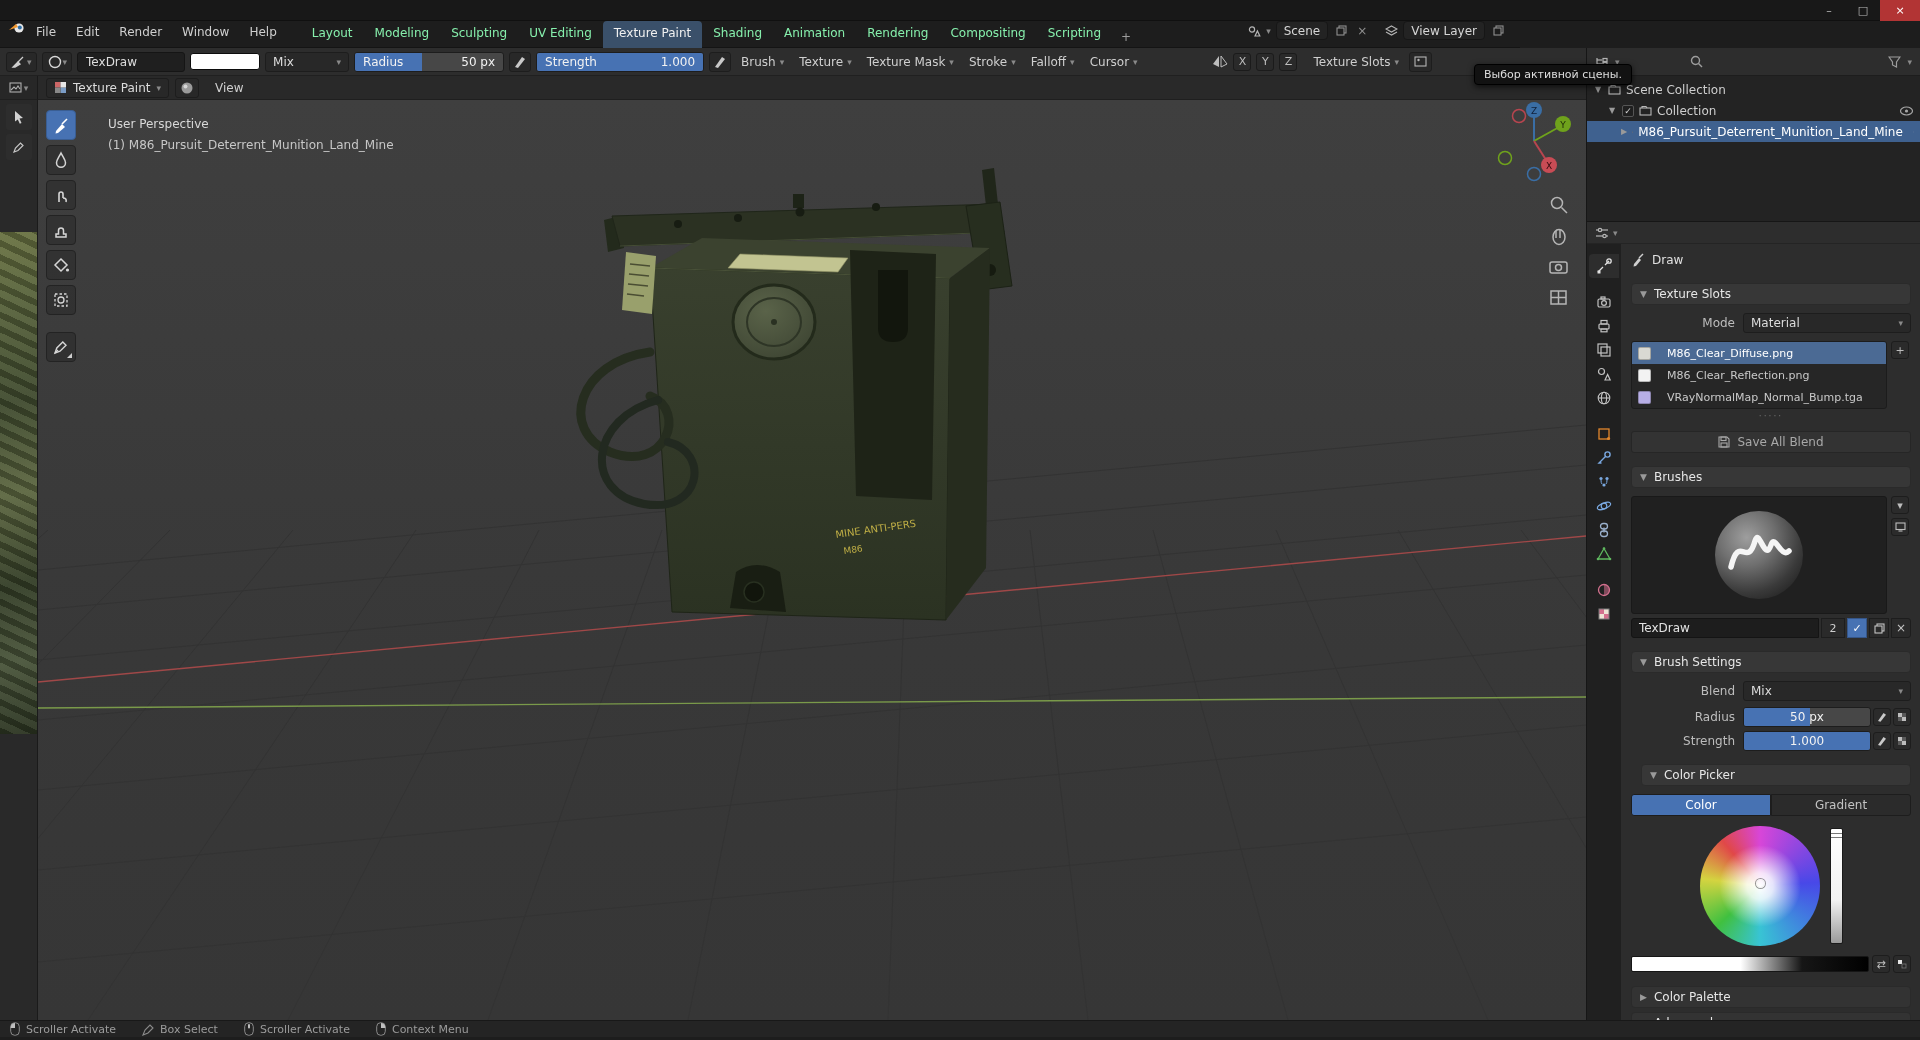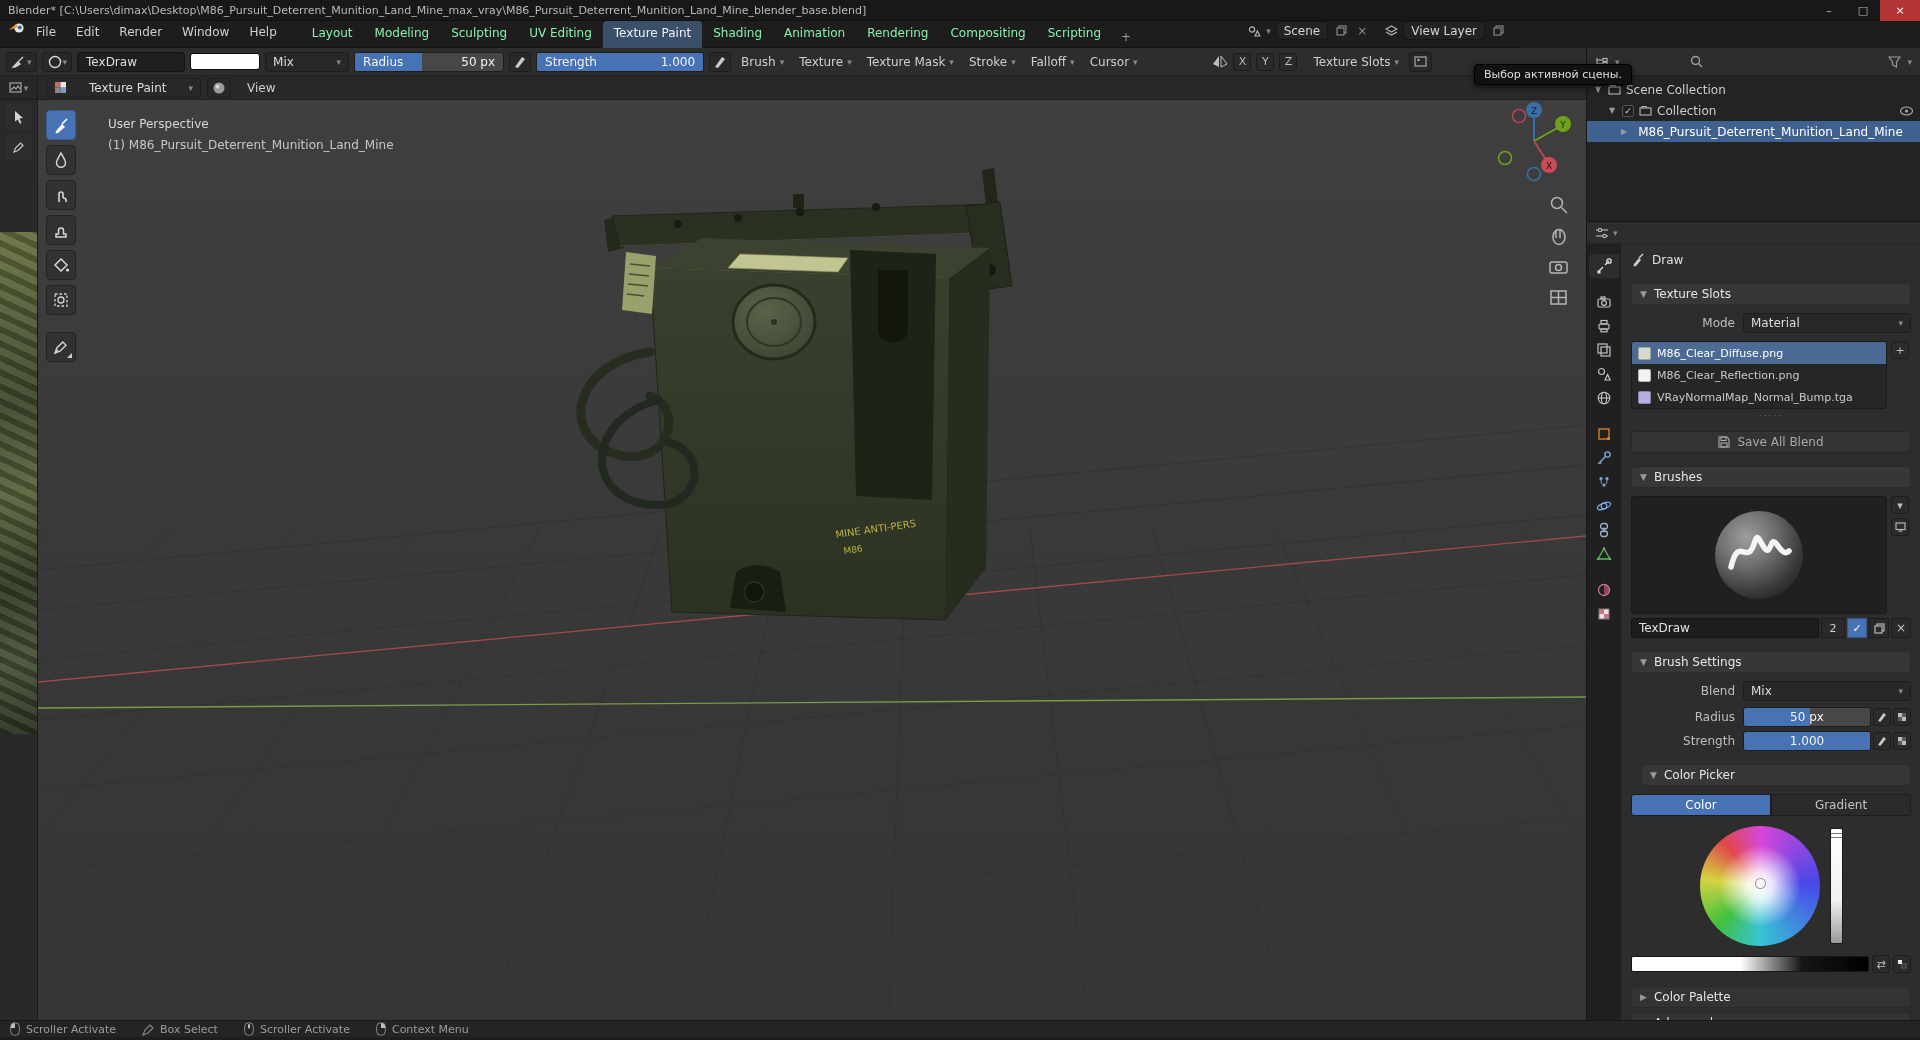--- a/index.html
+++ b/index.html
@@ -29,21 +29,21 @@
            height:19px;padding:0 7px;color:#d6d6d6}
   .mini-btn{width:16px;height:16px;display:flex;align-items:center;justify-content:center;color:#8f8f8f}
 
   
   #left-region{position:absolute;left:0;top:48px;width:1586px;height:972px}
   #toolheader{position:absolute;left:0;top:0;width:1586px;height:28px;background:#2d2d2d;
               border-bottom:1px solid #202020;display:flex;align-items:center;gap:5px;padding:0 6px}
   .ibtn{height:20px;background:#282828;border:1px solid #1d1d1d;border-radius:3px;display:flex;align-items:center;
         justify-content:center;padding:0 4px;color:#c8c8c8}
   .drop{height:20px;background:#282828;border:1px solid #1d1d1d;border-radius:3px;display:flex;align-items:center;
-        padding:0 7px;color:#dcdcdc;gap:22px}
+        padding:0 7px;color:#dcdcdc;gap:6px}
   .drop .caret,.caret{color:#8a8a8a;font-size:9px}
   .field{height:20px;background:#1f1f1f;border:1px solid #151515;border-radius:3px;display:flex;align-items:center;
          padding:0 8px;color:#dedede}
   .swatch{width:70px;height:17px;background:#fff;border-radius:3px;border:1px solid #0c0c0c}
   .slider{position:relative;height:20px;border-radius:3px;background:#474747;border:1px solid #1d1d1d;overflow:hidden;
           display:flex;align-items:center;justify-content:space-between;padding:0 8px;color:#f2f2f2}
   .slider .fill{position:absolute;left:0;top:0;bottom:0;background:#4772b3;z-index:0}
   .slider span{position:relative;z-index:1}
   .popover-menu{display:flex;align-items:center;gap:4px;color:#cfcfcf;padding:0 5px}
   .axis-toggle{width:18px;height:18px;background:#2a2a2a;border:1px solid #1b1b1b;border-radius:3px;color:#bdbdbd;
@@ -96,21 +96,21 @@
   #props-content{flex:1;padding:6px 10px 0 10px;overflow:hidden}
   .ctx-row{display:flex;align-items:center;gap:7px;height:20px;color:#e0e0e0}
   .phead{margin-top:13px;height:22px;background:#373737;border:1px solid #2a2a2a;border-radius:4px;display:flex;
          align-items:center;gap:7px;padding:0 8px;color:#e6e6e6}
   .phead .arr{color:#9a9a9a;font-size:9px}
   .phead.collapsed{background:#333333}
   .prow{margin-top:8px;display:grid;grid-template-columns:104px 1fr;gap:8px;align-items:center}
   .plabel{text-align:right;color:#bdbdbd}
   .list{margin-top:8px;display:flex;gap:4px}
   .listbox{flex:1;background:#262626;border:1px solid #1c1c1c;border-radius:3px;overflow:hidden}
-  .lrow{height:22px;display:flex;align-items:center;gap:6px;padding:0 6px;color:#c9c9c9;font-size:11px}
+  .lrow{height:22px;display:flex;align-items:center;gap:16px;padding:0 6px;color:#c9c9c9;font-size:11px}
   .lrow.selected{background:#4b6a94;color:#fff}
   .thumb{width:13px;height:13px;border-radius:2px;border:1px solid #17171744}
   .sidecol{width:20px;display:flex;flex-direction:column;gap:4px}
   .grip{margin-top:4px;text-align:center;color:#6f6f6f;font-size:9px;letter-spacing:2px;line-height:6px}
   .bigbtn{margin-top:12px;height:22px;background:#333333;border:1px solid #262626;border-radius:3px;display:flex;
           align-items:center;justify-content:center;gap:7px;color:#a8a8a8}
   #brush-preview-wrap{margin-top:8px;display:flex;gap:4px}
   #brush-preview{flex:1;height:118px;background:#202020;border:1px solid #191919;border-radius:3px;position:relative;
                  display:flex;align-items:center;justify-content:center}
   #brush-sphere{width:88px;height:88px;border-radius:50%;
@@ -153,21 +153,20 @@
   
   #tooltip{position:absolute;left:1474px;top:64px;background:#121212;border:1px solid #000;border-radius:4px;
            padding:3px 9px;color:#dedede;font-size:11px;z-index:60;box-shadow:0 2px 6px #000a}
 </style>
 </head>
 <body>
 
 <div id="root">
 
   <div id="titlebar">
-    <span>Blender* [C:\Users\dimax\Desktop\M86_Pursuit_Deterrent_Munition_Land_Mine_max_vray\M86_Pursuit_Deterrent_Munition_Land_Mine_blender_base.blend]</span>
     <div class="winbtns">
       <span class="wbtn">–</span>
       <span class="wbtn">□</span>
       <span class="wbtn close">×</span>
     </div>
   </div>
 
   <div id="menubar">
     <span style="margin-left:8px">
       <svg width="18" height="14" viewBox="0 0 18 14">

